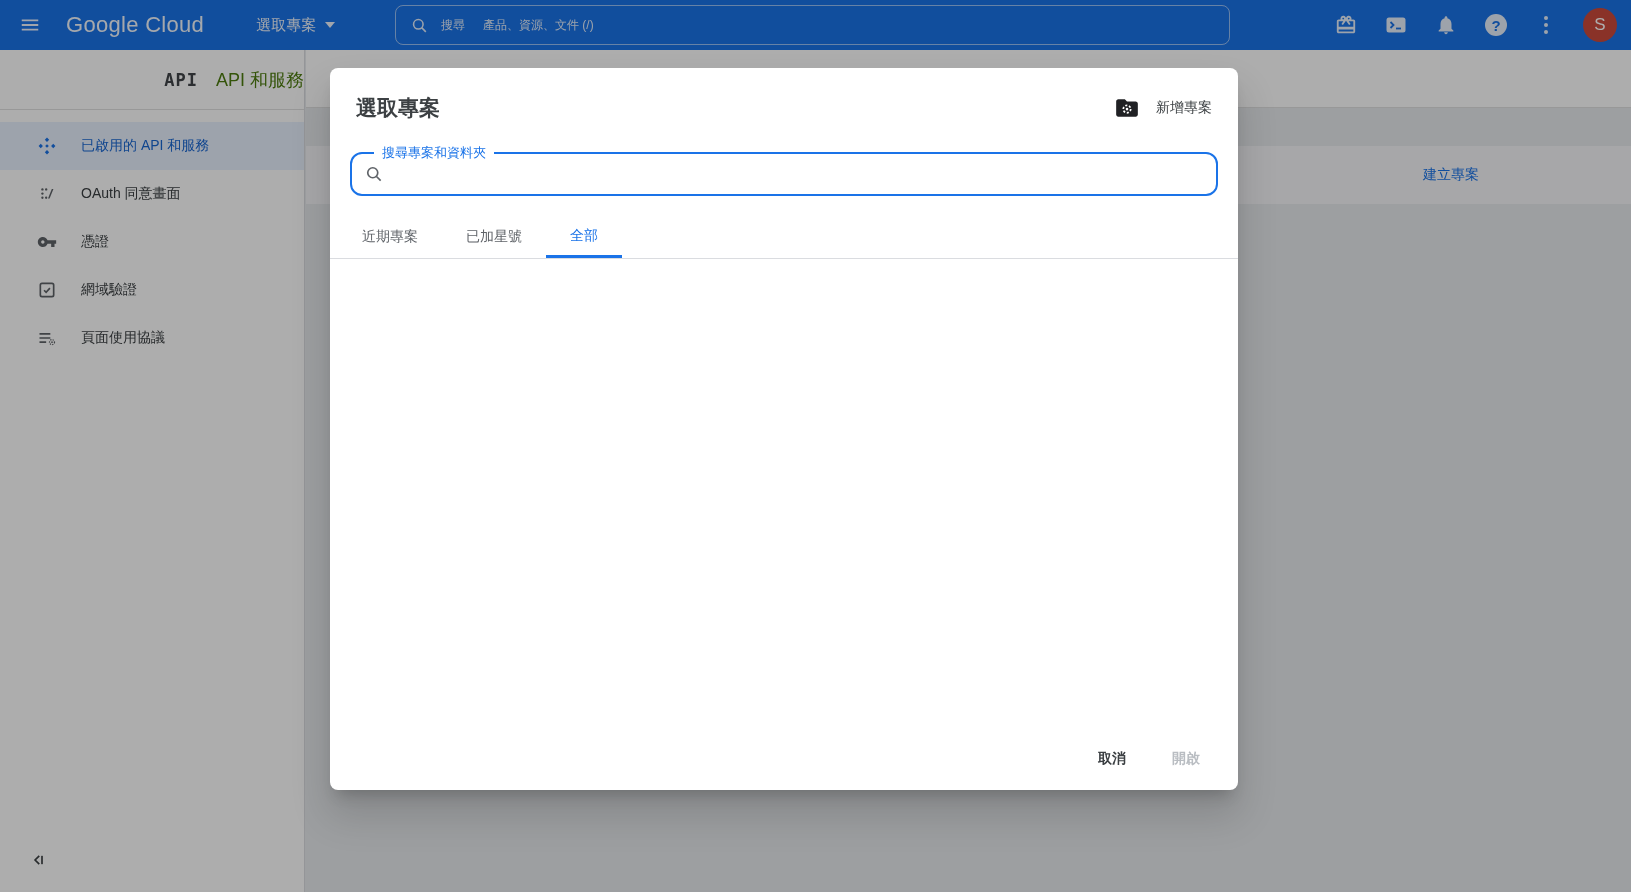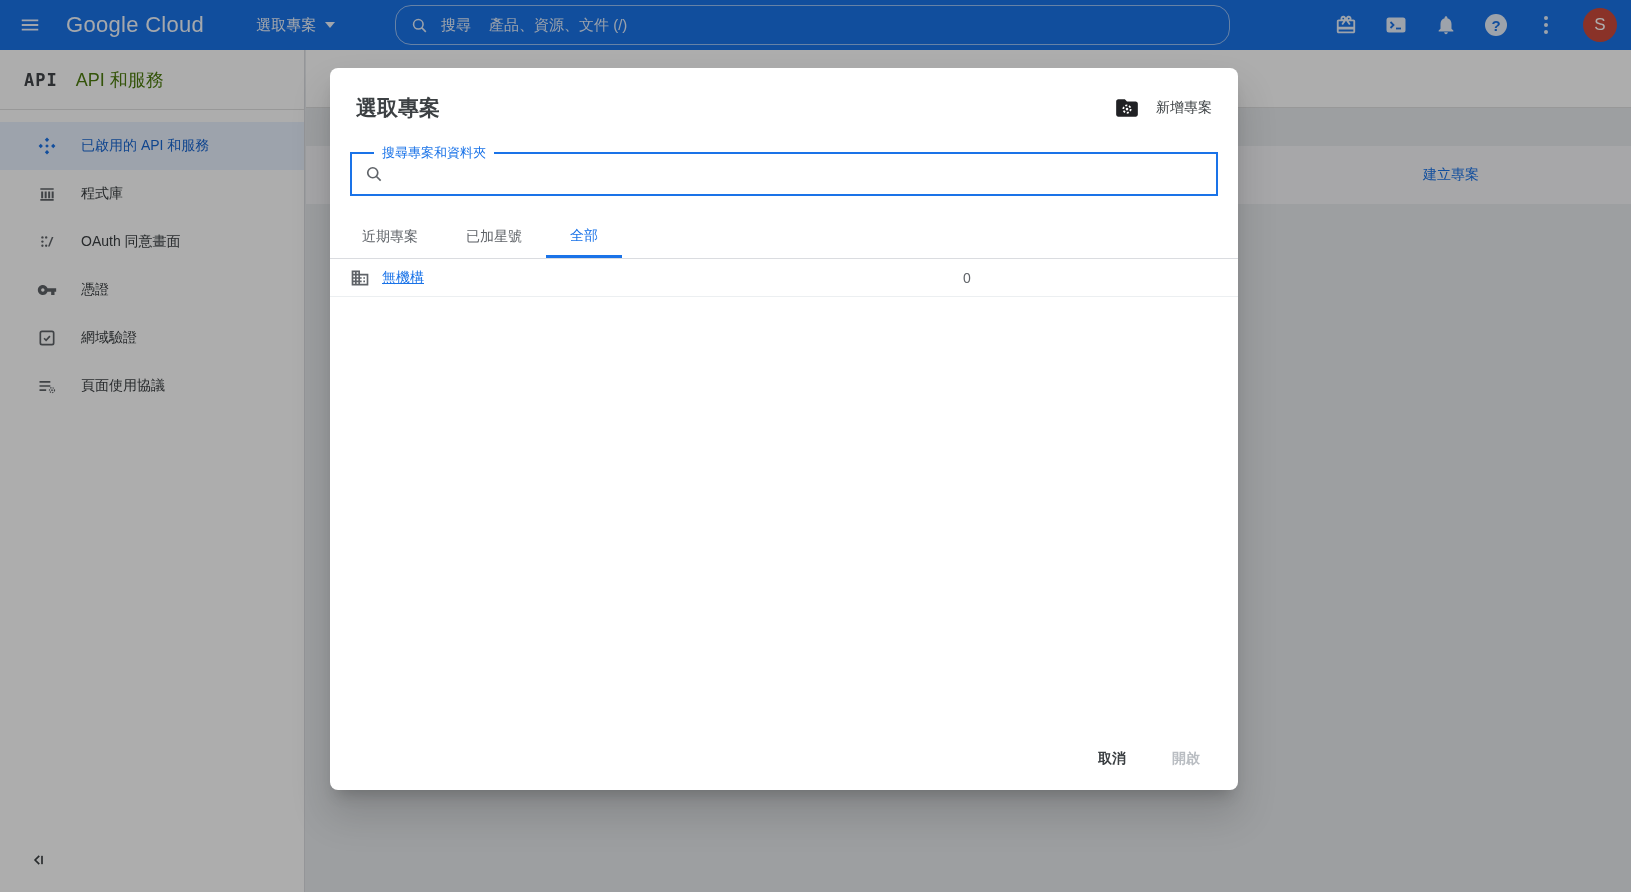--- a/index.html
+++ b/index.html
@@ -12,41 +12,41 @@
             display:flex; align-items:center; z-index:1; }
   .hamburger { width:40px; height:40px; margin-left:10px; display:flex; align-items:center;
                justify-content:center; color:rgba(255,255,255,.92); cursor:pointer; }
   .logo { color:rgba(255,255,255,.95); font-size:22px; letter-spacing:.3px; margin-left:16px;
           white-space:nowrap; }
   .proj-picker { display:flex; align-items:center; gap:9px; margin-left:52px;
                  color:rgba(255,255,255,.92); font-size:15px; cursor:pointer; white-space:nowrap; }
   .caret-down { width:0; height:0; border-left:5px solid transparent; border-right:5px solid transparent;
                 border-top:6px solid rgba(255,255,255,.92); }
   .topbar-search { position:absolute; left:395px; top:5px; width:835px; height:40px;
-                   border:1px solid rgba(255,255,255,.55); border-radius:16px; display:flex;
+                   border:1px solid rgba(255,255,255,.55); border-radius:8px; display:flex;
                    align-items:center; padding:0 14px; color:rgba(255,255,255,.88);
-                   font-size:15px; gap:12px; cursor:text; }
+                   font-size:12px; gap:12px; cursor:text; }
   .topbar-search .ph2 { margin-left:6px; }
   .topbar-icons { position:absolute; right:14px; top:0; height:50px; display:flex;
                   align-items:center; gap:24px; color:rgba(255,255,255,.9); }
   .tb-icon { width:26px; height:26px; display:flex; align-items:center; justify-content:center;
              cursor:pointer; }
   .help-circle { width:22px; height:22px; border-radius:50%; background:rgba(255,255,255,.9);
                  color:#1a73e8; font-size:15px; font-weight:bold; display:flex;
                  align-items:center; justify-content:center; }
   .dots { display:flex; flex-direction:column; gap:3px; }
   .dots i { width:4px; height:4px; border-radius:50%; background:rgba(255,255,255,.9); }
   .avatar { width:34px; height:34px; border-radius:50%; background:#cc4b3b; color:#fff;
             font-size:17px; display:flex; align-items:center; justify-content:center; cursor:pointer; }
 
   
   .sidebar { position:absolute; top:50px; left:0; width:305px; bottom:0; background:#fff;
              border-right:1px solid #dadce0; z-index:1; }
   .sidebar-header { height:60px; display:flex; align-items:center; padding-left:24px; gap:18px;
-                    border-bottom:1px solid #e0e0e0; }
+                    border-bottom:1px solid #e0e0e0;justify-content:flex-end; }
   .api-badge { font-family:"DejaVu Sans Mono", monospace; font-weight:bold; font-size:17px;
                letter-spacing:1px; color:#414549; }
   .sidebar-title { font-size:18px; color:#4d7c0f; }
   .nav { padding-top:12px; }
   .nav-item { height:48px; display:flex; align-items:center; padding-left:37px; gap:24px;
               color:#3c4043; font-size:14px; cursor:pointer; text-decoration:none; }
   .nav-item .nav-ico { color:#5f6368; display:flex; }
   .nav-item.selected { background:#e8f0fe; color:#1967d2; }
   .nav-item.selected .nav-ico { color:#1a73e8; }
   .collapse-btn { position:absolute; left:22px; bottom:16px; width:32px; height:32px;
@@ -65,21 +65,21 @@
   .modal { position:absolute; left:330px; top:68px; width:908px; height:722px; background:#fff;
            border-radius:8px; z-index:10;
            box-shadow:0 11px 15px -7px rgba(0,0,0,.2), 0 24px 38px 3px rgba(0,0,0,.14); }
   .modal-header { display:flex; align-items:center; justify-content:space-between;
                   padding:26px 26px 0 26px; }
   .modal-title { font-size:21px; color:#3c4043; }
   .modal-actions { display:flex; align-items:center; gap:16px; }
   .newproj-label { font-size:14px; color:#3c4043; cursor:pointer; white-space:nowrap; }
   .folder-btn { display:flex; cursor:pointer; }
 
-  .search-wrap { margin:30px 20px 0 20px; height:44px; border:2px solid #1a73e8; border-radius:0;
+  .search-wrap { margin:30px 20px 0 20px; height:44px; border:2px solid #1a73e8; border-radius:12px;
                  position:relative; display:flex; align-items:center; padding:0 12px; }
   .search-label { position:absolute; top:-9px; left:22px; background:#fff; padding:0 8px;
                   font-size:13px; color:#1a73e8; line-height:16px; white-space:nowrap; }
   .search-input { border:none; outline:none; flex:1; font-size:15px; margin-left:10px;
                   font-family:"Liberation Sans", sans-serif; color:#202124; }
 
   .tabs { display:flex; padding:0 8px; margin-top:20px; border-bottom:1px solid #dadce0; }
   .tab { padding:0 24px; height:42px; display:flex; align-items:center; font-size:14px;
          color:#5f6368; cursor:pointer; white-space:nowrap; }
   .tab.active { color:#1a73e8; border-bottom:3px solid #1a73e8; margin-bottom:-1px; font-weight:500; }
@@ -169,28 +169,20 @@
         <span class="nav-ico">
           <svg width="20" height="20" viewBox="0 0 24 24" fill="currentColor">
               <path d="M12 1.9L14.6 4.5 12 7.1 9.4 4.5Z M12 16.9L14.6 19.5 12 22.1 9.4 19.5Z M4.5 9.4L7.1 12 4.5 14.6 1.9 12Z M19.5 9.4L22.1 12 19.5 14.6 16.9 12Z M12 9.8L14.2 12 12 14.2 9.8 12Z"></path>
             </svg>
         </span>
         <span>已啟用的 API 和服務</span>
       </a>
       <a class="nav-item">
         <span class="nav-ico">
           <svg width="20" height="20" viewBox="0 0 24 24" fill="currentColor">
-              <path d="M4 5h16v2H4z M5 9h2.4v8H5z M9.2 9h2.4v8H9.2z M13.4 9h2.4v8h-2.4z M17.6 9h2.4v8h-2.4z M4 18h16v2H4z"></path>
-            </svg>
-        </span>
-        <span>程式庫</span>
-      </a>
-      <a class="nav-item">
-        <span class="nav-ico">
-          <svg width="20" height="20" viewBox="0 0 24 24" fill="currentColor">
               <circle cx="6.5" cy="6.5" r="1.4"></circle>
               <circle cx="6.5" cy="11.5" r="1.4"></circle>
               <circle cx="6.5" cy="16.5" r="1.4"></circle>
               <circle cx="11" cy="6.5" r="1.4"></circle>
               <circle cx="11" cy="16.5" r="1.4"></circle>
               <path d="M13.2 17.5L17.8 6h1.9l-4.6 11.5z"></path>
             </svg>
         </span>
         <span>OAuth 同意畫面</span>
       </a>
@@ -271,31 +263,20 @@
       </div>
       <div class="tab">
         <span>已加星號</span>
       </div>
       <div class="tab active">
         <span>全部</span>
       </div>
     </div>
 
 
-    <div class="table-row">
-      <div class="cell-name">
-        <span class="org-ico">
-          <svg width="20" height="20" viewBox="0 0 24 24" fill="currentColor">
-              <path d="M12 7V3H2v18h20V7H12zM6 19H4v-2h2v2zm0-4H4v-2h2v2zm0-4H4V9h2v2zm0-4H4V5h2v2zm4 12H8v-2h2v2zm0-4H8v-2h2v2zm0-4H8V9h2v2zm0-4H8V5h2v2zm10 12h-8v-2h2v-2h-2v-2h2v-2h-2V9h8v10zm-2-8h-2v2h2v-2zm0 4h-2v2h2v-2z"></path>
-            </svg>
-        </span>
-        <a class="row-link">無機構</a>
-      </div>
-      <div class="cell-id row-id">0</div>
-    </div>
 
     <div class="modal-footer">
       <span class="btn-cancel">取消</span>
       <span class="btn-open">開啟</span>
     </div>
   </section>
 
 </div>
 
 </body></html>

